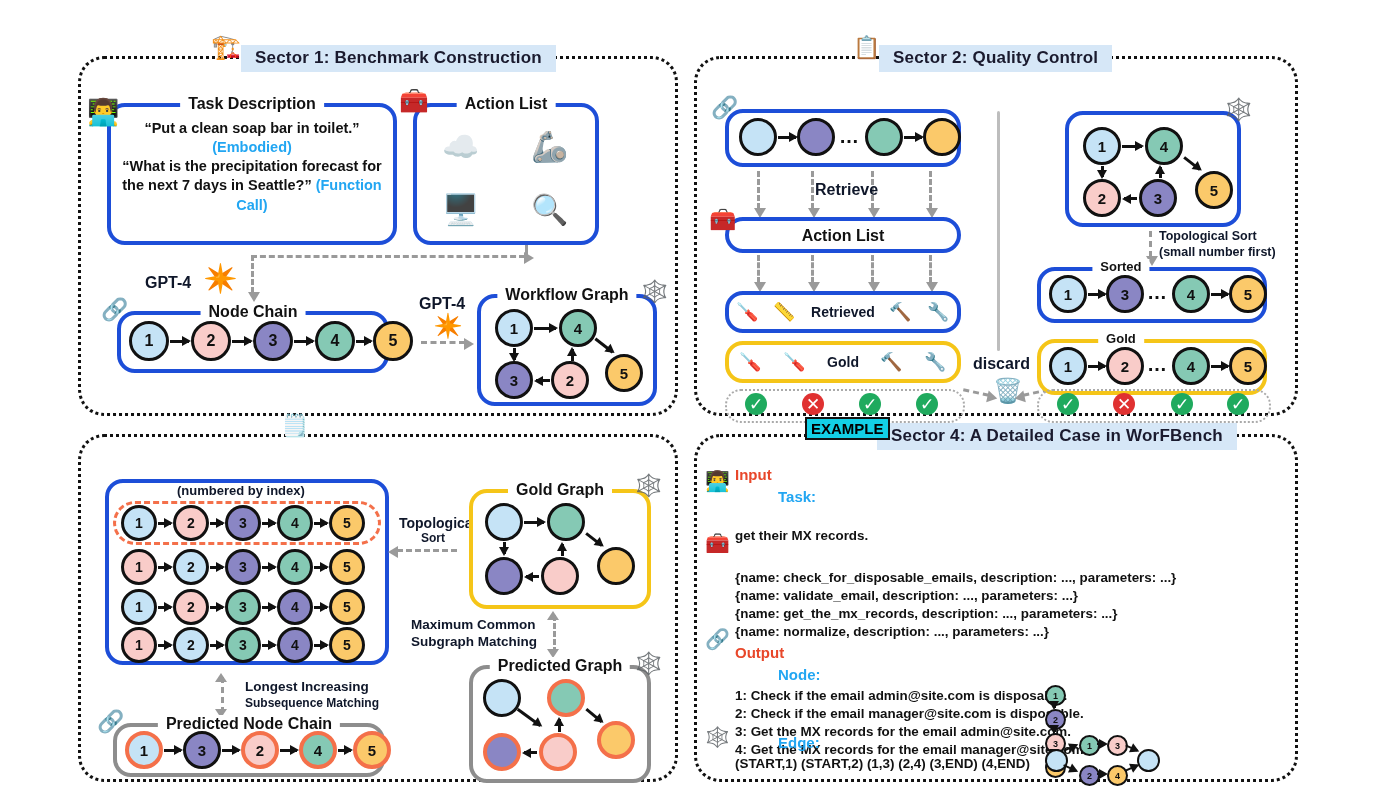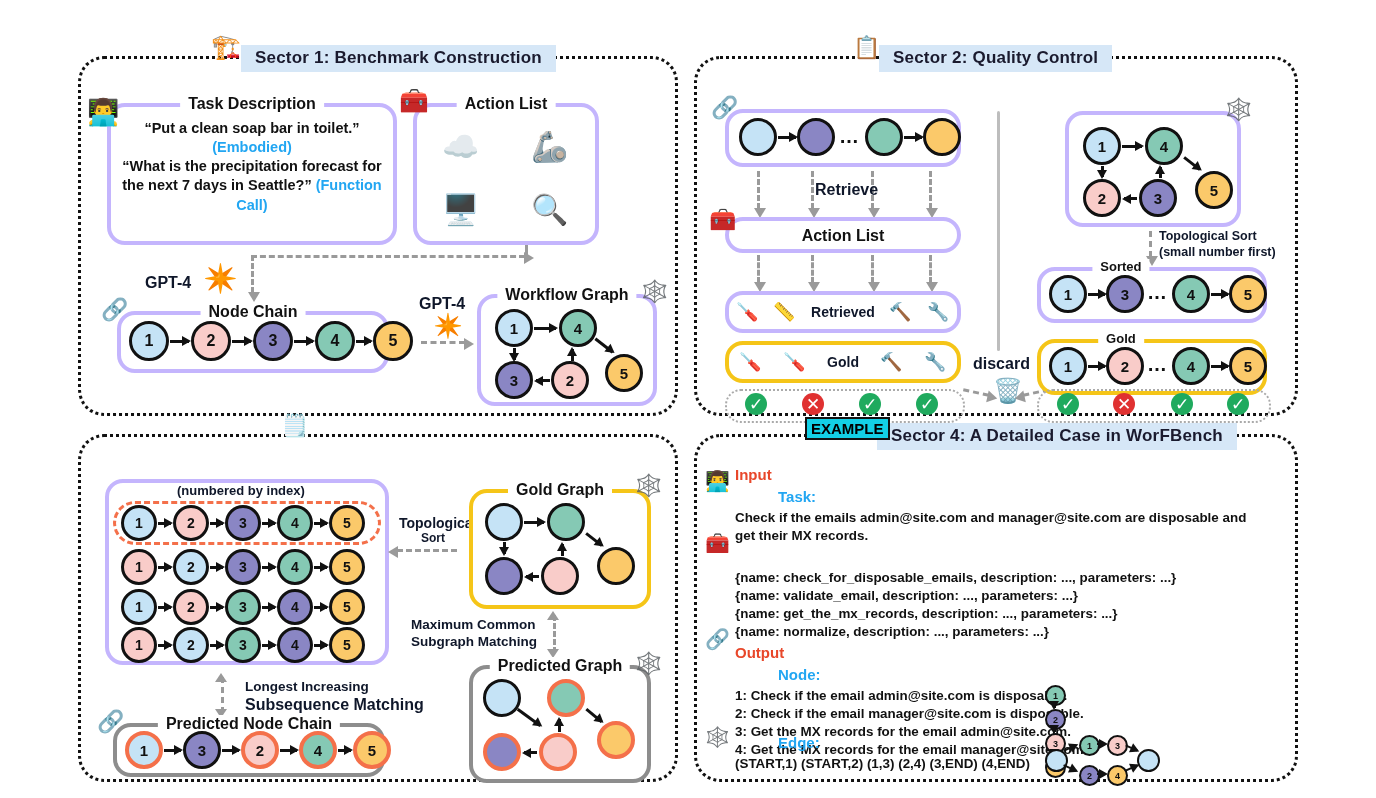--- a/index.html
+++ b/index.html
@@ -5,21 +5,21 @@
   html,body{margin:0;padding:0;background:#fff;}
   body{width:1376px;height:798px;position:relative;overflow:hidden;
        font-family:"Liberation Sans","DejaVu Sans",sans-serif;color:#111;}
 
   .sector{position:absolute;border:3px dotted #111;border-radius:26px;box-sizing:border-box;}
   .sector-title{position:absolute;top:-14px;background:#d6e7f7;
       font-size:17px;font-weight:bold;padding:3px 14px 4px 14px;white-space:nowrap;
       color:#1a1a2e;letter-spacing:.2px;z-index:5;}
   .sect-icon{position:absolute;top:-26px;z-index:6;font-size:24px;line-height:1;}
 
-  .panel{position:absolute;border:4px solid #c4b5fd;border-radius:18px;box-sizing:border-box;background:#fff;}
+  .panel{position:absolute;border:4px solid #1d4ed8;border-radius:18px;box-sizing:border-box;background:#fff;}
   .panel.gold{border-color:#f5c518;}
   .panel.grey{border-color:#8d8d8d;}
   .panel-label{position:absolute;top:-12px;left:50%;transform:translateX(-50%);
       background:#fff;padding:0 8px;font-size:16px;font-weight:bold;white-space:nowrap;color:#111;}
   .panel-label.sm{font-size:13px;}
 
   .node{position:absolute;border-radius:50%;border:3px solid #111;
         display:flex;align-items:center;justify-content:center;
         font-weight:bold;box-sizing:border-box;color:#111;}
   .node.pred{border-color:#f4704a;border-width:4px;}
@@ -404,21 +404,21 @@
   <div class="node c-teal pred" style="left:466px;top:242px;width:38px;height:38px;"></div>
   <div class="node c-orange pred" style="left:516px;top:284px;width:38px;height:38px;"></div>
   <div class="node c-purple pred" style="left:402px;top:296px;width:38px;height:38px;"></div>
   <div class="node c-pink pred" style="left:458px;top:296px;width:38px;height:38px;"></div>
   <div class="arrow" style="left:434px;top:279px;width:28px;transform:rotate(36deg);"></div>
   <div class="varrow up" style="left:477px;top:282px;height:13px;"></div>
   <div class="arrow" style="left:443px;top:314px;width:13px;transform:rotate(180deg);"></div>
   <div class="arrow" style="left:503px;top:277px;width:20px;transform:rotate(40deg);"></div>
 
   <div class="lbl" style="left:164px;top:242px;font-size:13.5px;">Longest Increasing</div>
-  <div class="lbl" style="left:164px;top:259px;font-size:16px;">Subsequence Matching</div>
+  <div class="lbl" style="left:164px;top:259px;font-size:12px;">Subsequence Matching</div>
   <div style="position:absolute;left:140px;top:240px;height:36px;border-left:3px dashed #9a9a9a;"></div>
   <div style="position:absolute;left:134px;top:236px;border-bottom:9px solid #9a9a9a;border-left:6px solid transparent;border-right:6px solid transparent;"></div>
   <div style="position:absolute;left:134px;top:272px;border-top:9px solid #9a9a9a;border-left:6px solid transparent;border-right:6px solid transparent;"></div>
 
   <div class="panel grey" style="left:32px;top:286px;width:272px;height:54px;">
     <div class="panel-label">Predicted Node Chain</div>
   </div>
   <span class="emoji" style="left:16px;top:274px;font-size:22px;">🔗</span>
   <div class="node c-blue pred" style="left:44px;top:294px;width:38px;height:38px;font-size:15px;">
       <span>1</span>
@@ -445,21 +445,20 @@
   <span class="sect-icon" style="left:108px;top:-20px;font-size:15px;background:#13d0e6;color:#000;font-weight:bold;padding:2px 4px;border:2px solid #111;">EXAMPLE</span>
   <div class="sector-title" style="left:180px;">Sector 4: A Detailed Case in WorFBench</div>
 
   <span class="emoji" style="left:8px;top:34px;font-size:20px;">👨‍💻</span>
   <span class="emoji" style="left:8px;top:96px;font-size:20px;">🧰</span>
   <span class="emoji" style="left:8px;top:192px;font-size:20px;">🔗</span>
   <span class="emoji netg" style="left:8px;top:290px;font-size:20px;">🕸️</span>
 
   <div class="s4txt s4head" style="left:38px;top:28px;font-size:15px;">Input</div>
   <div class="s4txt s4blue" style="left:38px;top:50px;font-size:15px;">Task:</div>
-  <div class="s4txt" style="left:38px;top:72px;">Check if the emails admin@site.com and manager@site.com are disposable and</div>
   <div class="s4txt" style="left:38px;top:90px;">get their MX records.</div>
 
   <div class="s4txt" style="left:38px;top:132px;">{name: check_for_disposable_emails, description: ..., parameters: ...}</div>
   <div class="s4txt" style="left:38px;top:150px;">{name: validate_email, description: ..., parameters: ...}</div>
   <div class="s4txt" style="left:38px;top:168px;">{name: get_the_mx_records, description: ..., parameters: ...}</div>
   <div class="s4txt" style="left:38px;top:186px;">{name: normalize, description: ..., parameters: ...}</div>
 
   <div class="s4txt s4head" style="left:38px;top:206px;font-size:15px;">Output</div>
   <div class="s4txt s4blue" style="left:38px;top:228px;font-size:15px;">Node:</div>
   <div class="s4txt" style="left:38px;top:250px;">1: Check if the email admin@site.com is disposable.</div>

